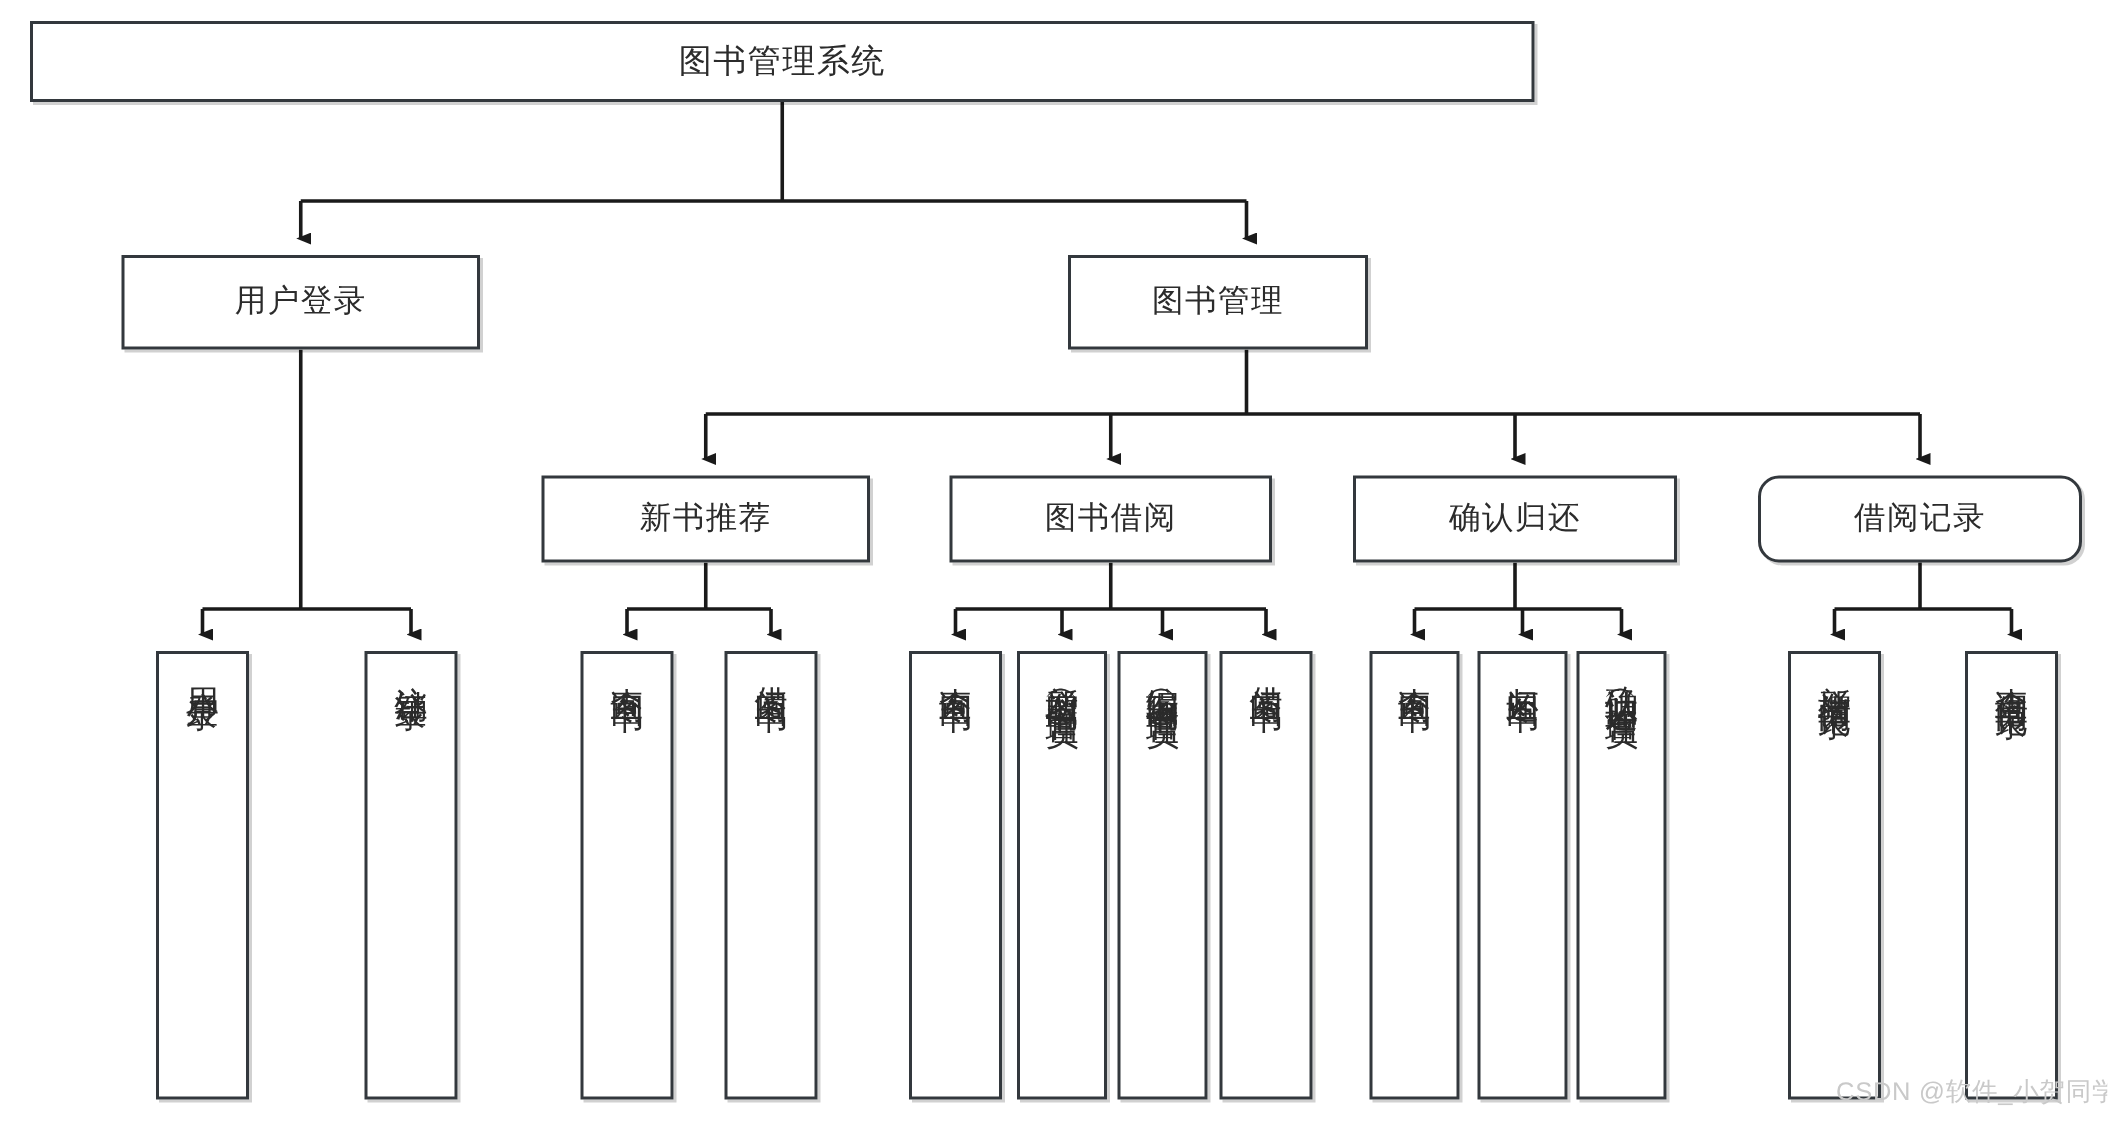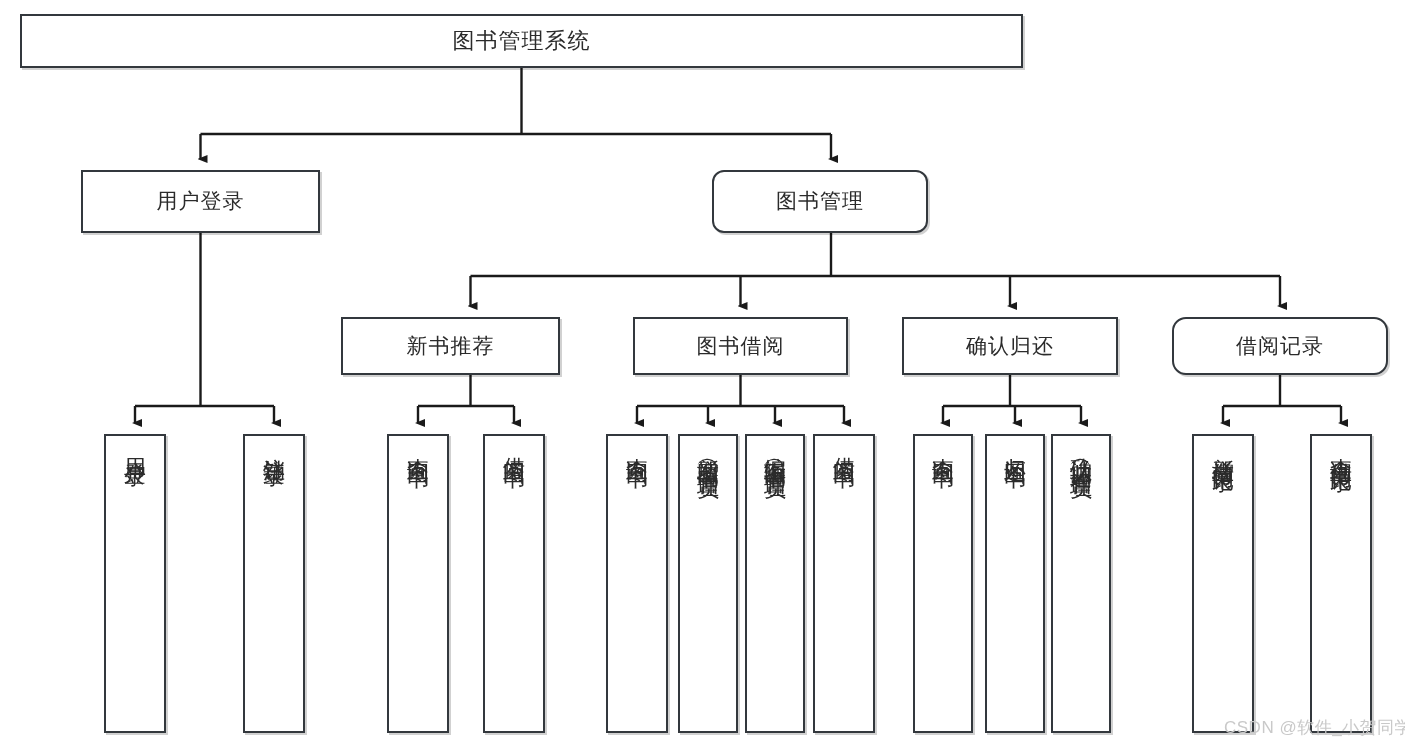--- a/index.html
+++ b/index.html
@@ -113,24 +113,24 @@
       </g>
   </svg>
 
   <div id="node-layer">
       <div class="node root" style="left: 20px; top: 14px; width: 1003px; height: 54px;">
         <span class="label">图书管理系统</span>
       </div>
       <div class="node" style="left: 81px; top: 170px; width: 239px; height: 63px;">
         <span class="label">用户登录</span>
       </div>
-      <div class="node" style="left: 712px; top: 170px; width: 216px; height: 63px; border-radius: 12px;">
+      <div class="node" style="left: 712px; top: 170px; width: 200px; height: 63px;">
         <span class="label">图书管理</span>
       </div>
-      <div class="node" style="left: 341px; top: 317px; width: 219px; height: 58px;">
+      <div class="node" style="left: 361px; top: 317px; width: 219px; height: 58px;">
         <span class="label">新书推荐</span>
       </div>
       <div class="node" style="left: 633px; top: 317px; width: 215px; height: 58px;">
         <span class="label">图书借阅</span>
       </div>
       <div class="node" style="left: 902px; top: 317px; width: 216px; height: 58px;">
         <span class="label">确认归还</span>
       </div>
       <div class="node" style="left: 1172px; top: 317px; width: 216px; height: 58px; border-radius: 14px;">
         <span class="label">借阅记录</span>

